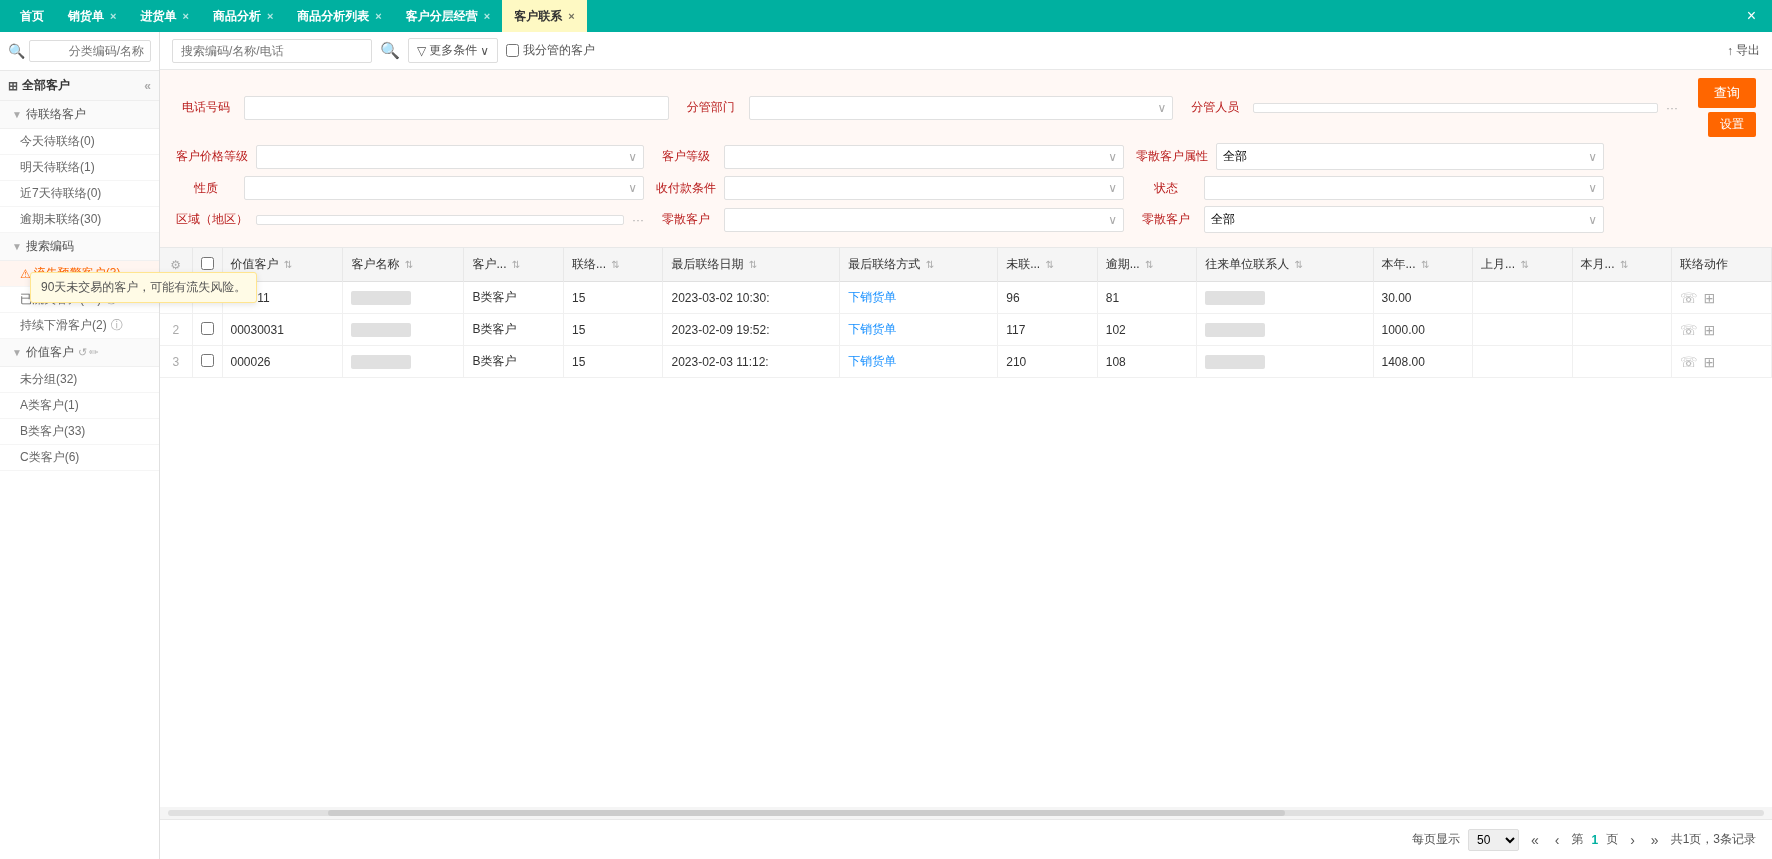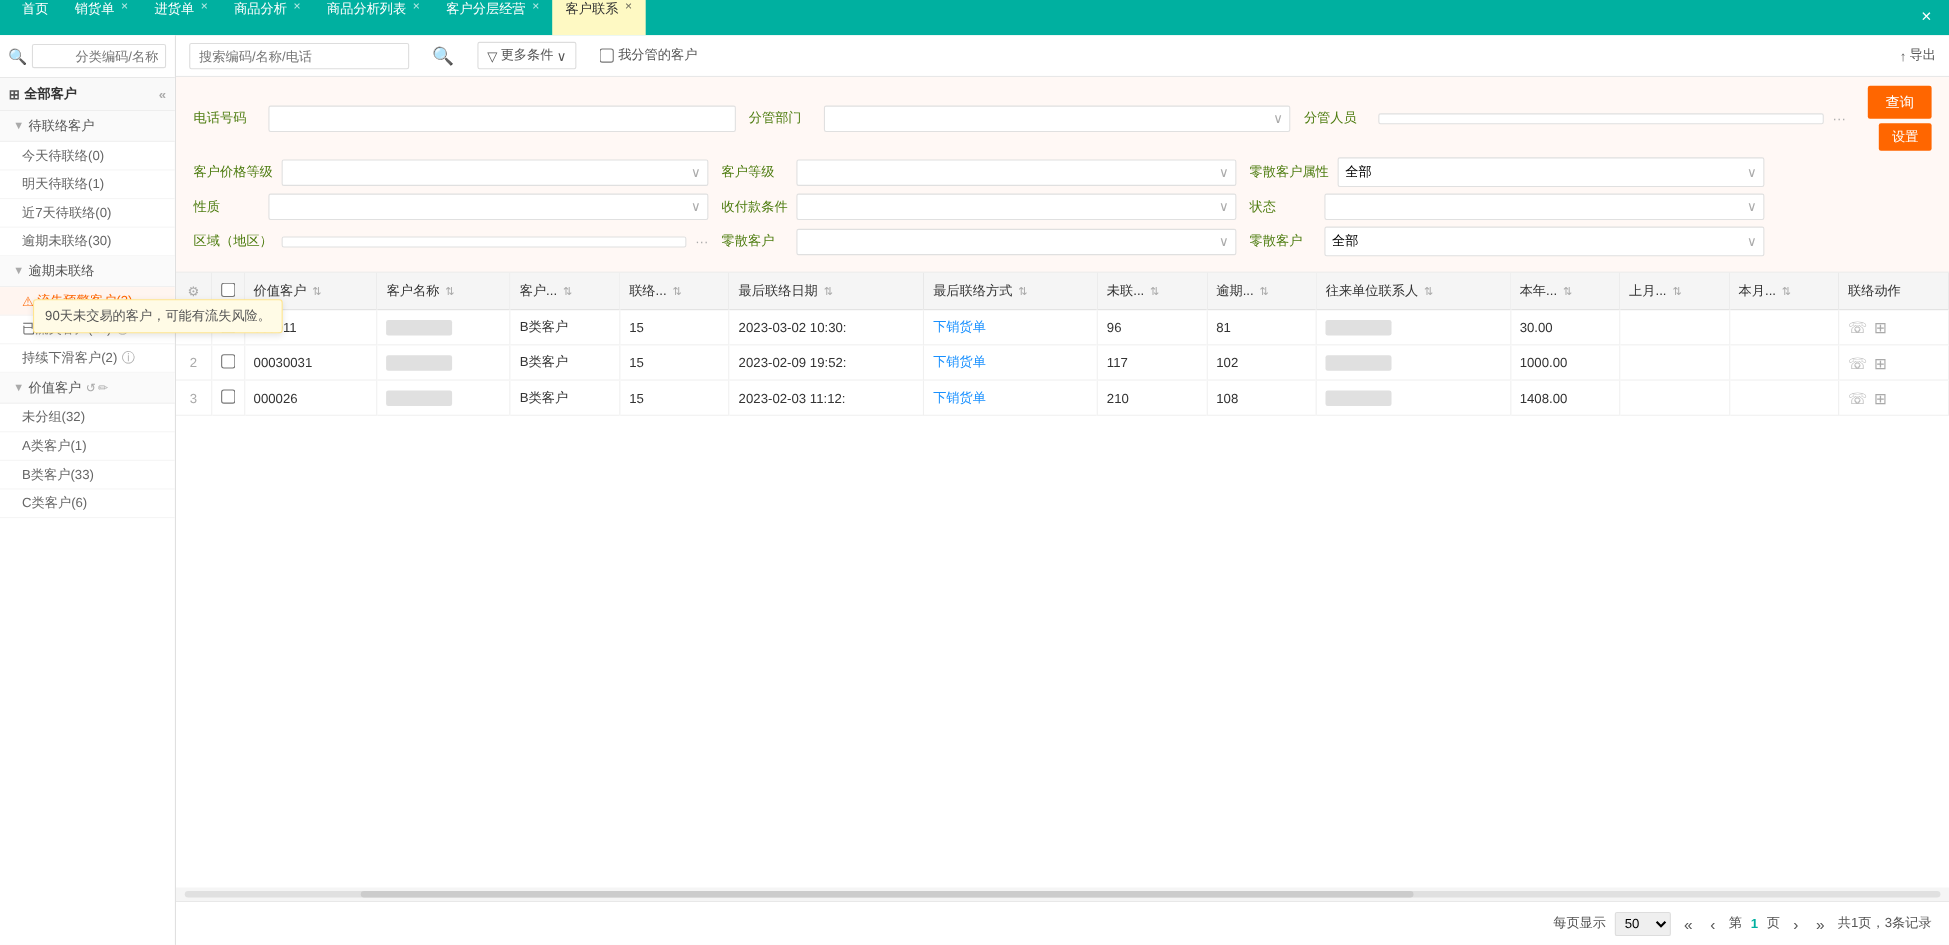--- a/index.html
+++ b/index.html
@@ -9,26 +9,28 @@
     .top-nav {
       background: #00b0a0;
       height: 32px;
       display: flex;
       align-items: center;
       padding: 0 8px;
       color: white;
     }
     .nav-tab {
       display: inline-flex;
+      align-items: center;
       padding: 0 12px;
       height: 32px;
       color: white;
       cursor: pointer;
       font-size: 13px;
       white-space: nowrap;
+      font-weight: bold;
     }
     .nav-tab.active {
       background: #fef9c3;
       color: #333;
     }
     .nav-tab .close-x {
       margin-left: 6px;
       font-size: 11px;
       opacity: 0.7;
     }
@@ -130,21 +132,21 @@
       overflow: hidden;
     }
 
     
     .filter-toolbar {
       background: white;
       border-bottom: 1px solid #e8e8e8;
       padding: 6px 12px;
       display: flex;
       align-items: center;
-      gap: 21px;
+      gap: 8px;
     }
     .filter-search-input {
       border: 1px solid #ddd;
       border-radius: 2px;
       padding: 4px 8px;
       width: 200px;
       font-size: 12px;
       outline: none;
     }
     .filter-search-btn {
@@ -193,24 +195,24 @@
       gap: 12px;
       margin-bottom: 6px;
     }
     .filter-field {
       display: flex;
       align-items: center;
       flex: 1;
       gap: 8px;
     }
     .filter-field label {
-      color: #4d7c0f;
+      color: #b91c1c;
       white-space: nowrap;
       min-width: 60px;
-      text-align: left;
+      text-align: center;
     }
     .filter-field input {
       flex: 1;
       border: 1px solid #e0e0e0;
       border-radius: 2px;
       padding: 4px 6px;
       font-size: 12px;
       outline: none;
       background: white;
     }
@@ -438,21 +440,21 @@
     </div>
     <div class="sidebar-item">
       <span>近7天待联络(0)</span>
     </div>
     <div class="sidebar-item">
       <span>逾期未联络(30)</span>
     </div>
 
     <div class="sidebar-group-title">
       <span class="arrow">▼</span>
-      <span>逾期未联络</span>
+      <span>搜索编码</span>
     </div>
     <div class="sidebar-item active">
       <span style="color:#ff6600; margin-right:3px;">⚠</span>
       <span class="badge">流失预警客户(3)</span>
     </div>
     <div class="sidebar-item">
       <span>已流失客户(24)</span>
       <span style="margin-left:4px;color:#aaa;">ⓘ</span>
     </div>
     <div class="sidebar-item">

